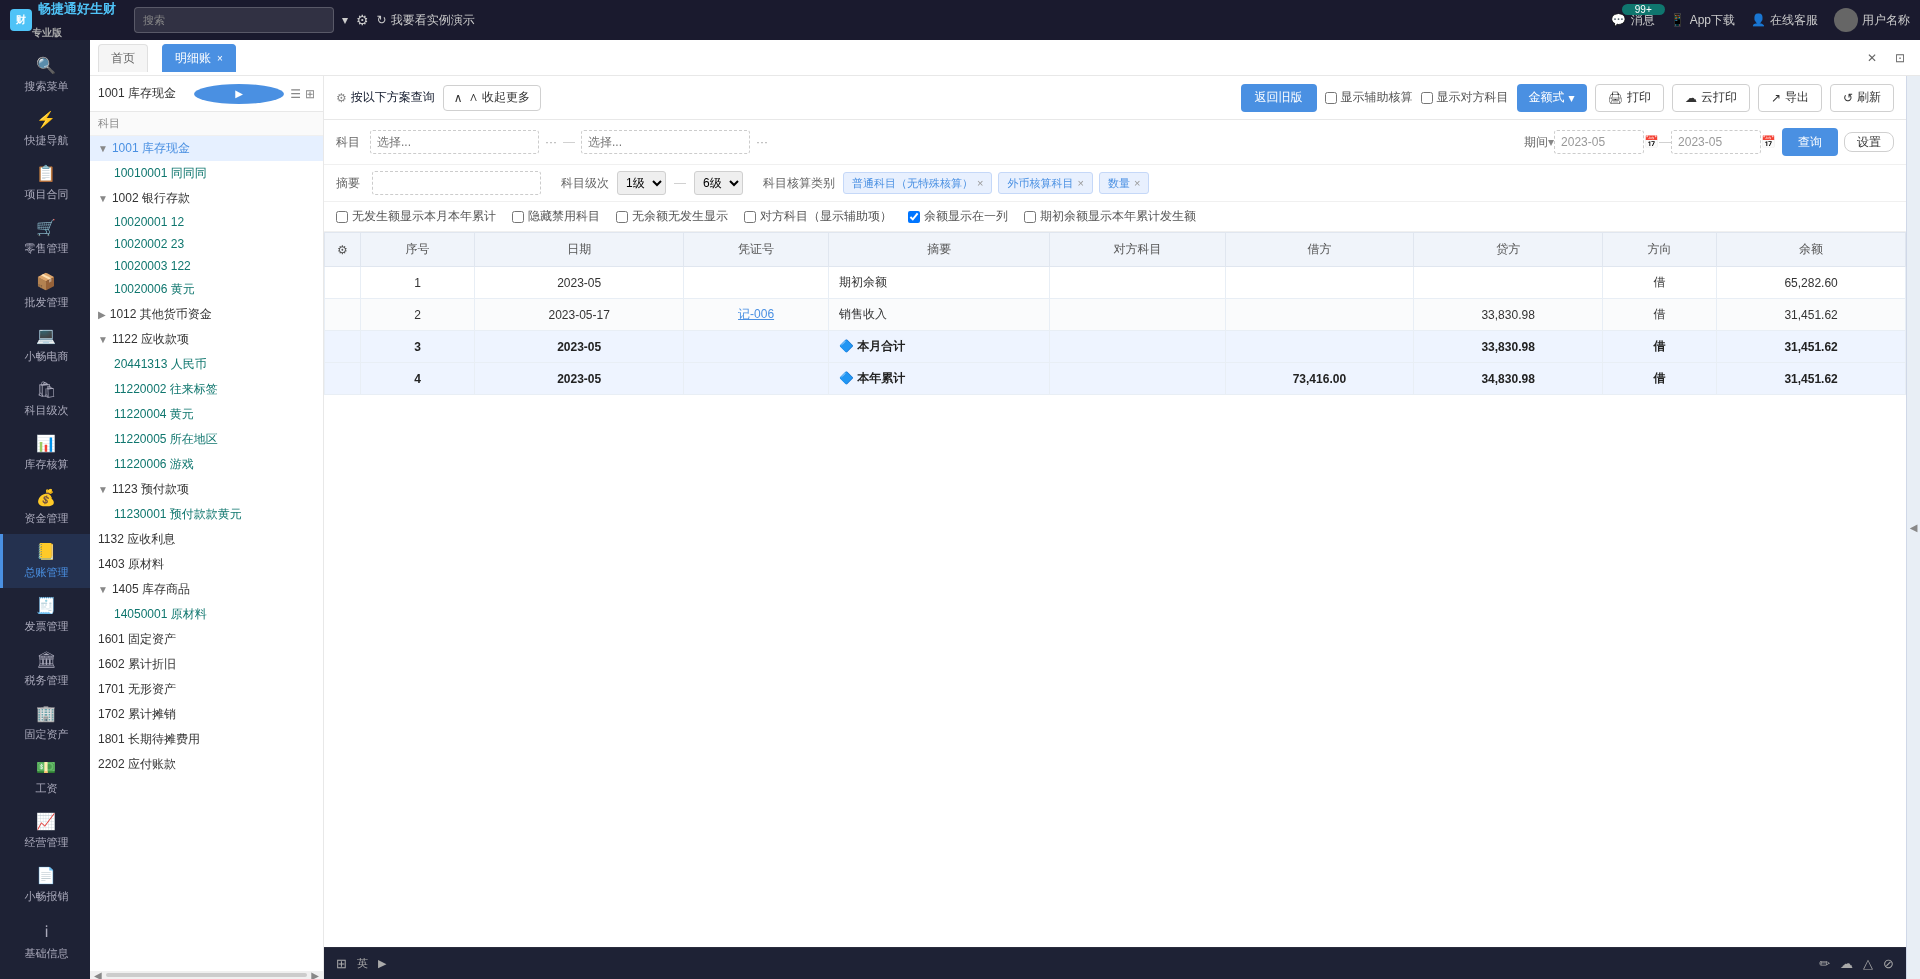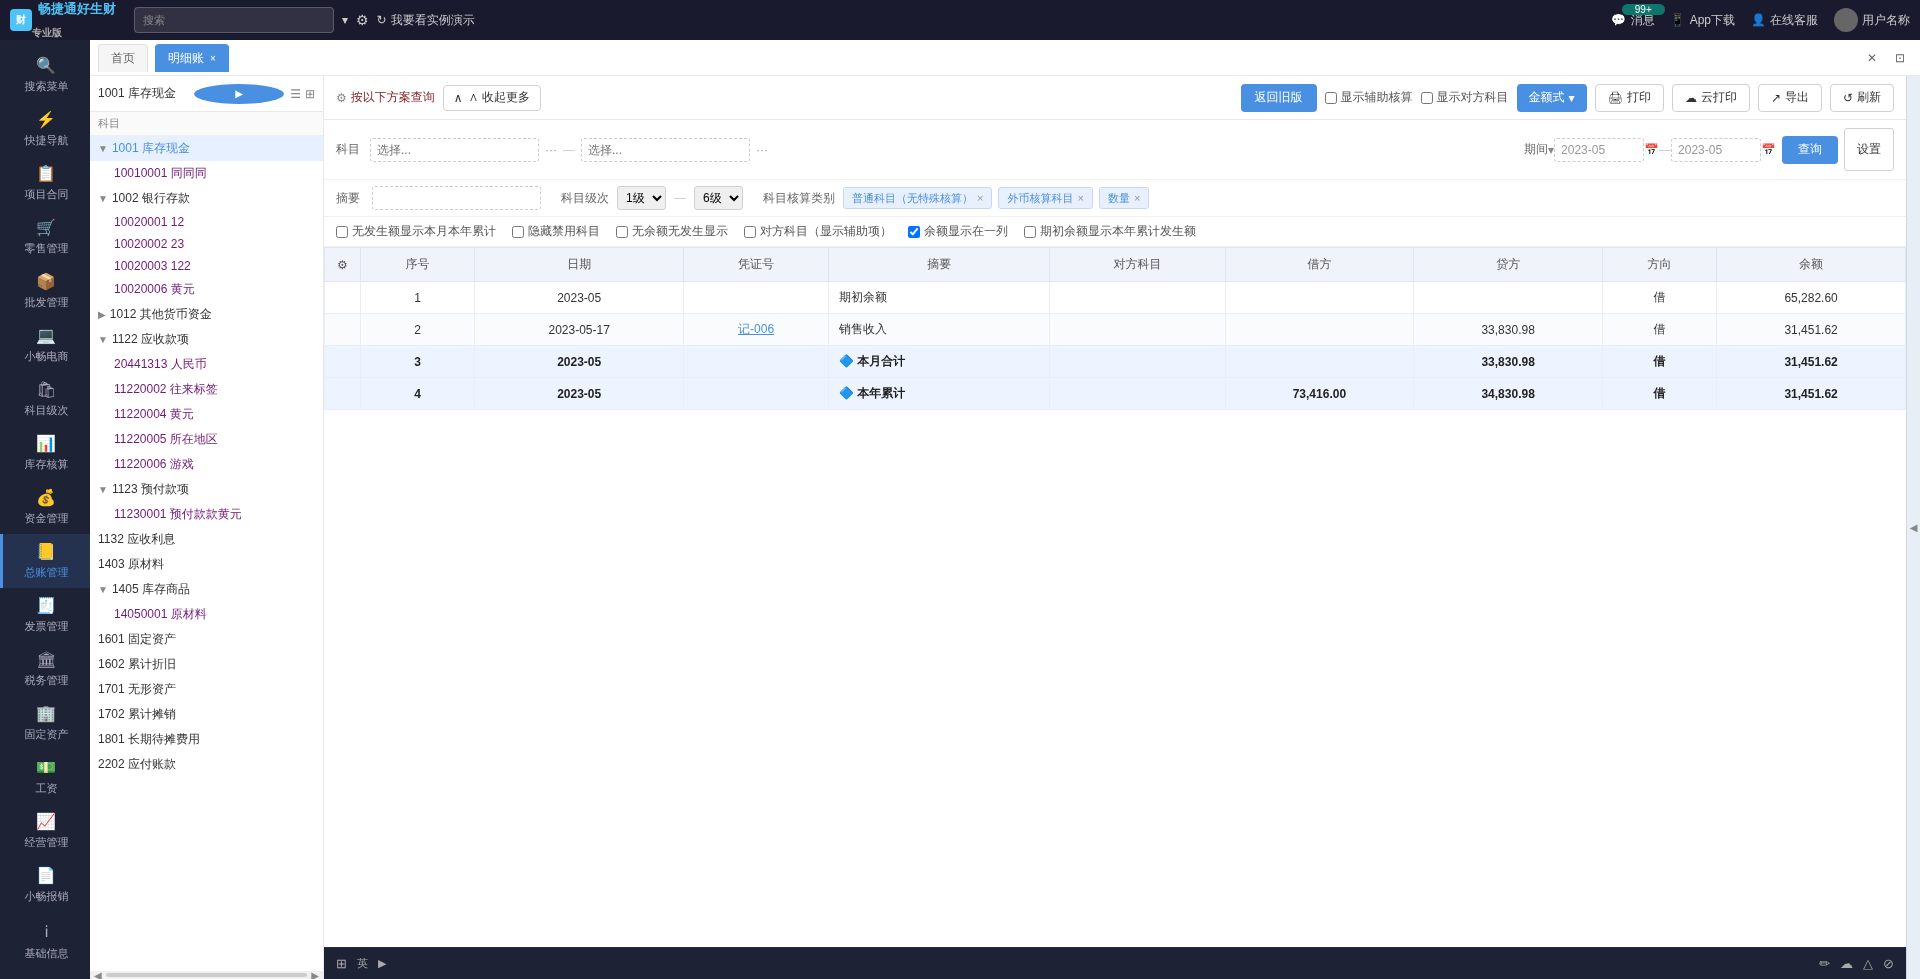--- a/index.html
+++ b/index.html
@@ -26,21 +26,21 @@
     
     .sidebar { width: 90px; background: #1e2235; display: flex; flex-direction: column; align-items: center; padding-top: 8px; flex-shrink: 0; }
     .sidebar-item { width: 100%; display: flex; flex-direction: column; align-items: center; padding: 8px 4px; cursor: pointer; color: #aab; font-size: 11px; gap: 4px; border-left: 3px solid transparent; }
     .sidebar-item.active { background: rgba(74,144,226,0.15); border-left: 3px solid #4a90e2; color: #4a90e2; }
     .sidebar-item .s-icon { font-size: 16px; }
 
     
     .content-area { flex: 1; display: flex; flex-direction: column; overflow: hidden; }
 
     
-    .tab-bar { height: 36px; background: #fff; display: flex; align-items: center; padding: 0 8px; border-bottom: 1px solid #e8e8e8; gap: 7px; justify-content: space-between; }
+    .tab-bar { height: 36px; background: #fff; display: flex; align-items: center; padding: 0 8px; border-bottom: 1px solid #e8e8e8; gap: 14px; justify-content: space-between; }
     .tab-item { height: 28px; padding: 0 12px; display: flex; align-items: center; border-radius: 4px 4px 0 0; font-size: 12px; cursor: pointer; gap: 6px; color: #666; background: #f5f5f5; border: 1px solid #e0e0e0; border-bottom: none; }
     .tab-item.active { background: #4a90e2; color: #fff; border-color: #4a90e2; }
     .tab-close { font-size: 10px; cursor: pointer; }
     .tab-home { color: #666; }
     .tab-bar-right { margin-left: auto; display: flex; gap: 4px; }
     .tab-bar-right .icon-btn { width: 24px; height: 24px; display: flex; align-items: center; justify-content: center; cursor: pointer; color: #666; }
 
     
     .inner-layout { flex: 1; display: flex; overflow: hidden; }
 
@@ -49,42 +49,42 @@
     .left-panel-header { height: 36px; display: flex; align-items: center; padding: 0 8px; border-bottom: 1px solid #e8e8e8; gap: 6px; }
     .account-selector { flex: 1; display: flex; align-items: center; gap: 4px; font-size: 12px; font-weight: 500; color: #333; }
     .left-panel-icons { display: flex; gap: 4px; }
     .left-panel-icons span { cursor: pointer; color: #888; font-size: 12px; }
     .left-panel-label { padding: 4px 8px; font-size: 11px; color: #888; background: #fafafa; border-bottom: 1px solid #f0f0f0; }
     .account-tree { flex: 1; overflow-y: auto; }
     .tree-item { padding: 4px 8px; font-size: 12px; cursor: pointer; display: flex; align-items: center; gap: 4px; }
     .tree-item.selected { background: #e6f0ff; color: #4a90e2; font-weight: 500; }
     .tree-item.level1 { font-weight: 500; color: #333; }
     .tree-item.level1.selected { color: #4a90e2; }
-    .tree-item.level2 { padding-left: 24px; color: #701a75; }
+    .tree-item.level2 { padding-left: 24px; color: #0f766e; }
     .tree-toggle { font-size: 10px; color: #888; }
 
     
     .right-panel { flex: 1; display: flex; flex-direction: column; background: #f5f7fa; overflow: hidden; }
 
     
     .toolbar { height: 44px; background: #fff; display: flex; align-items: center; padding: 0 12px; border-bottom: 1px solid #e8e8e8; gap: 8px; flex-shrink: 0; }
     .toolbar-left { display: flex; align-items: center; gap: 8px; }
     .expand-btn { height: 26px; padding: 0 10px; background: #fff; border: 1px solid #d0d0d0; border-radius: 4px; font-size: 12px; cursor: pointer; display: flex; align-items: center; gap: 4px; color: #333; }
     .toolbar-right { margin-left: auto; display: flex; align-items: center; gap: 8px; }
     .btn-primary { height: 28px; padding: 0 14px; background: #4a90e2; color: #fff; border: none; border-radius: 4px; font-size: 12px; cursor: pointer; }
     .btn-outline { height: 28px; padding: 0 12px; background: #fff; border: 1px solid #d0d0d0; border-radius: 4px; font-size: 12px; cursor: pointer; color: #333; display: flex; align-items: center; gap: 4px; }
     .btn-amount { height: 28px; padding: 0 12px; background: #4a90e2; color: #fff; border: none; border-radius: 4px; font-size: 12px; cursor: pointer; display: flex; align-items: center; gap: 4px; }
     .checkbox-group { display: flex; align-items: center; gap: 4px; font-size: 12px; color: #555; }
     .checkbox-group input { width: 12px; height: 12px; }
     .filter-label { font-size: 12px; color: #666; min-width: 28px; }
     .filter-tags { display: flex; gap: 6px; align-items: center; flex-wrap: wrap; }
     .filter-tag { height: 22px; padding: 0 8px; background: #e8f0fe; border: 1px solid #c5d8f8; border-radius: 3px; font-size: 11px; color: #4a90e2; display: flex; align-items: center; gap: 4px; }
     .filter-tag .del { cursor: pointer; color: #999; }
     .query-btn { height: 28px; padding: 0 16px; background: #4a90e2; color: #fff; border: none; border-radius: 4px; font-size: 12px; cursor: pointer; }
-    .setting-btn { height: 43px; padding: 0 12px; background: #fff; border: 1px solid #d0d0d0; border-radius: 3px; font-size: 12px; cursor: pointer; color: #333; }
+    .setting-btn { height: 20px; padding: 0 12px; background: #fff; border: 1px solid #d0d0d0; border-radius: 8px; font-size: 12px; cursor: pointer; color: #333; }
 
     
     .table-area { flex: 1; overflow: auto; background: #fff; margin: 0; }
     table { width: 100%; border-collapse: collapse; font-size: 12px; }
     table th { background: #f0f4fa; color: #555; font-weight: 500; text-align: center; padding: 8px 10px; border: 1px solid #e0e6ef; white-space: nowrap; }
     table td { text-align: center; padding: 7px 10px; border: 1px solid #e8eef5; color: #333; }
     table td.text-left { text-align: left; }
     table tr:nth-child(even) { background: #fafbfc; }
     table tr.summary-row { background: #eef4ff; font-weight: bold; }
     table tr.summary-row td { color: #222; }
@@ -355,21 +355,21 @@
           <span style="color:#888;cursor:pointer;font-size:10px;">▶</span>
         </div>
       </div>
 
       <div class="right-panel">
 
         <div class="toolbar">
           <div class="toolbar-left">
             <div style="display:flex;align-items:center;gap:4px;">
               <span style="color:#888;font-size:12px;">⚙</span>
-              <span style="font-size:12px;color:#7f1d1d;">按以下方案查询</span>
+              <span style="font-size:12px;color:#0f172a;">按以下方案查询</span>
             </div>
             <button class="expand-btn">
               <span>∧</span>
               <span style="margin-left:2px;">∧ 收起更多</span>
             </button>
           </div>
           <div class="toolbar-right">
             <button class="btn-primary">返回旧版</button>
             <div class="checkbox-group">
               <input type="checkbox" style="">

